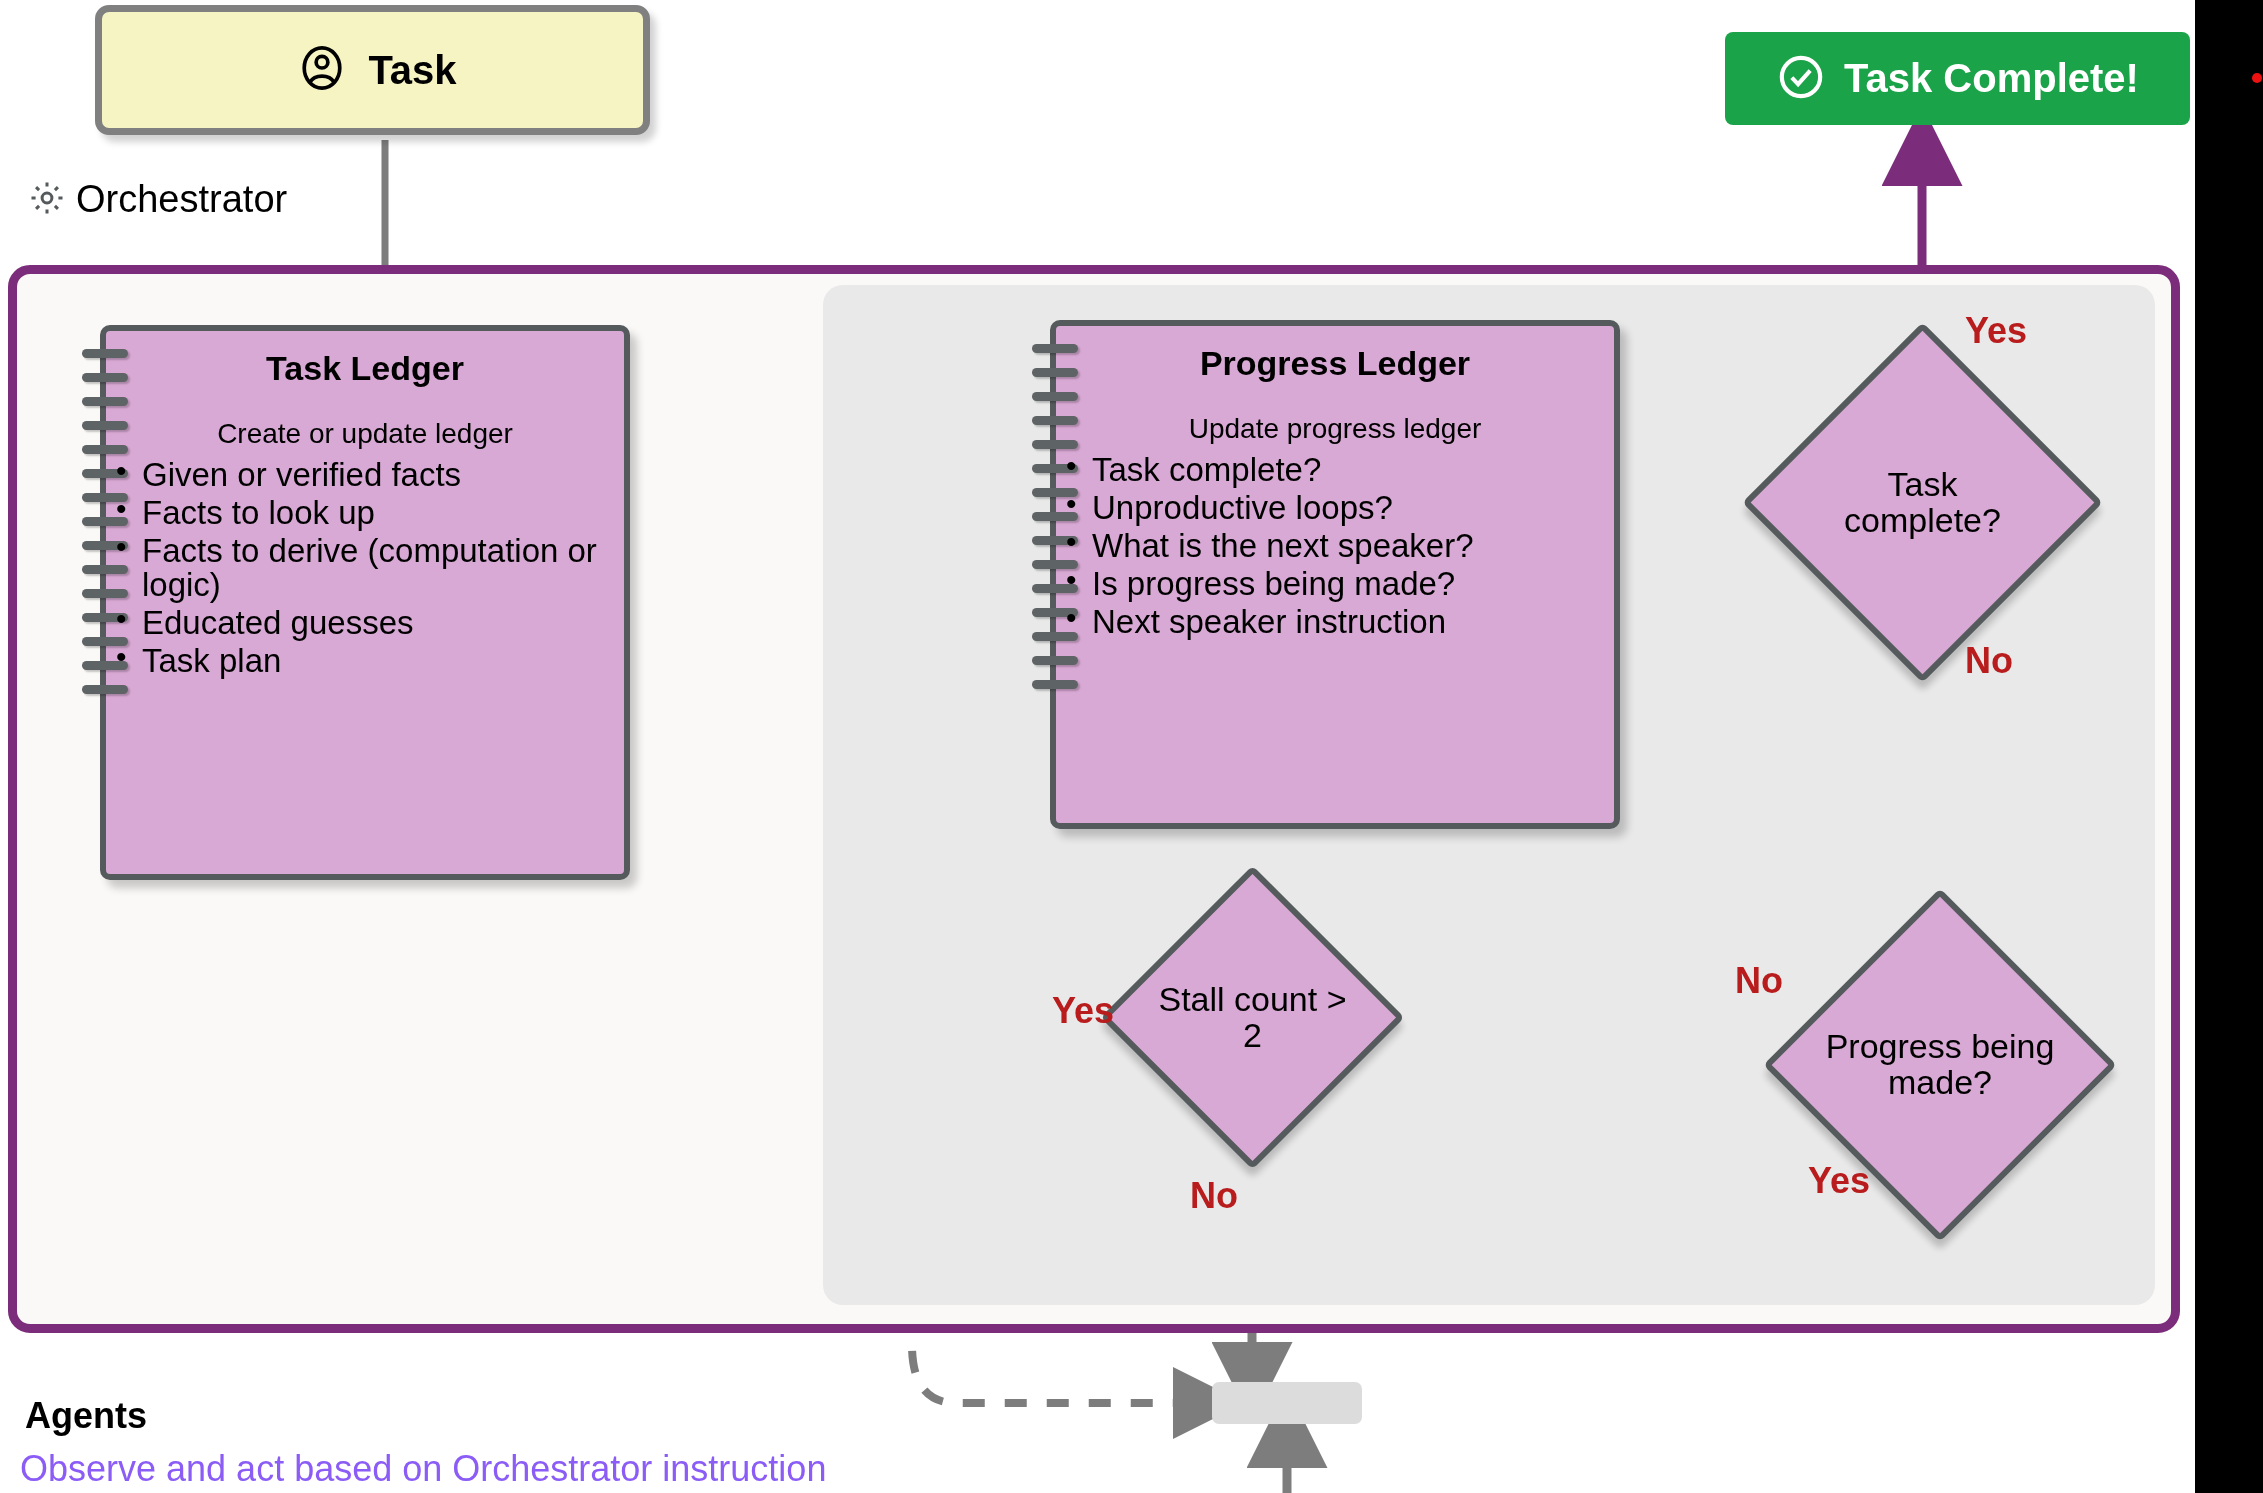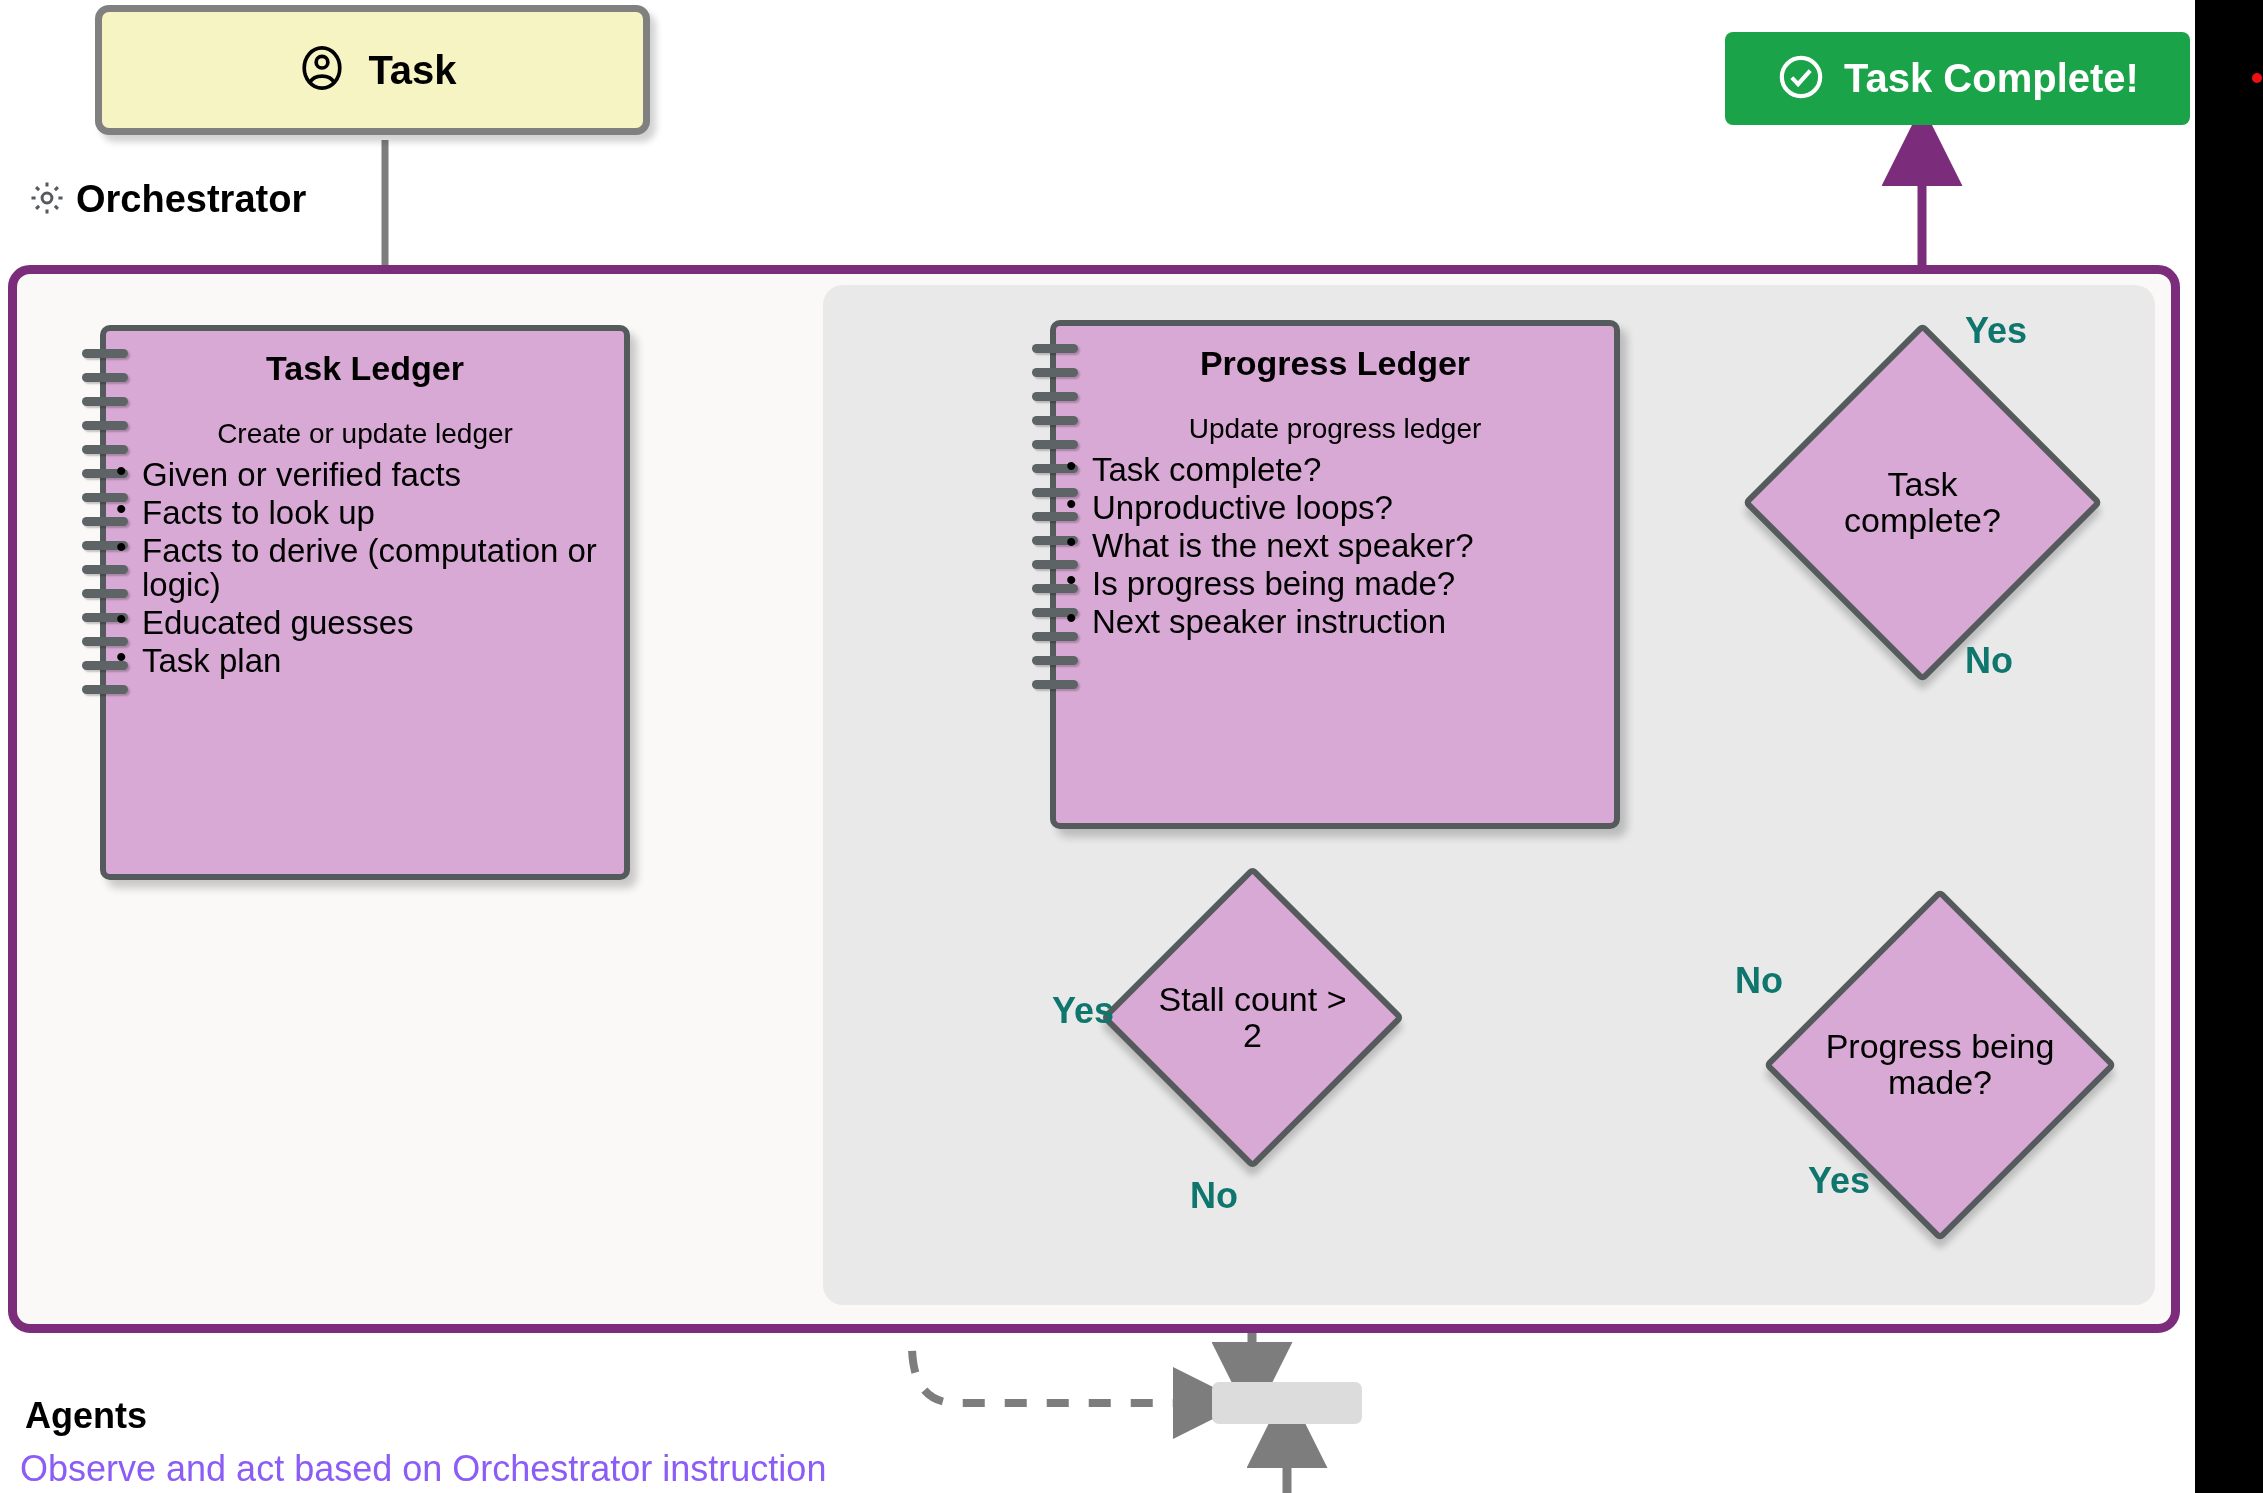--- a/index.html
+++ b/index.html
@@ -16,21 +16,21 @@
     background:#f7f4c4;border:7px solid #808080;border-radius:14px;
     box-shadow:6px 7px 7px rgba(0,0,0,.18);
     display:flex;align-items:center;justify-content:center;gap:20px;
     box-sizing:border-box;
     padding-left:8px;
   }
   .task-box .label{font-size:40px;font-weight:bold;color:#000;}
 
   
   .orch-label{position:absolute;left:28px;top:178px;display:flex;align-items:center;gap:10px;}
-  .orch-label .txt{font-size:38px;font-weight:bold;color:#000;}
+  .orch-label .txt{font-size:38px;font-weight:normal;color:#000;}
 
   
   .orch-frame{
     position:absolute;left:8px;top:265px;width:2172px;height:1068px;
     background:#fbf9f7;border:9px solid #7b2d7b;border-radius:22px;box-sizing:border-box;
   }
   .inner-panel{
     position:absolute;left:823px;top:285px;width:1332px;height:1020px;
     background:#e9e9e9;border-radius:20px;
   }
@@ -78,21 +78,21 @@
 
   
   .note-report{
     position:absolute;left:1215px;top:30px;width:500px;text-align:center;
     font-size:38px;color:#6b6b6b;line-height:1.12;
   }
   .agents-title{position:absolute;left:25px;top:1395px;font-size:36px;font-weight:bold;color:#000;}
   .agents-sub{position:absolute;left:20px;top:1448px;font-size:36px;color:#8b5cf6;}
 
   
-  .elabel{position:absolute;font-size:36px;font-weight:bold;color:#0f766e;text-align:center;}
+  .elabel{position:absolute;font-size:36px;font-weight:bold;color:#b91c1c;text-align:center;}
   #lbl-yes-top{left:1965px;top:310px;}
   #lbl-no-tc{left:1965px;top:640px;}
   #lbl-no-pm{left:1735px;top:960px;}
   #lbl-yes-pm{left:1808px;top:1160px;}
   #lbl-yes-stall{left:1052px;top:990px;}
   #lbl-no-stall{left:1190px;top:1175px;}
 
   
   .agent-stub{position:absolute;left:1212px;top:1382px;width:150px;height:42px;background:#dcdcdc;border-radius:7px;}
 

